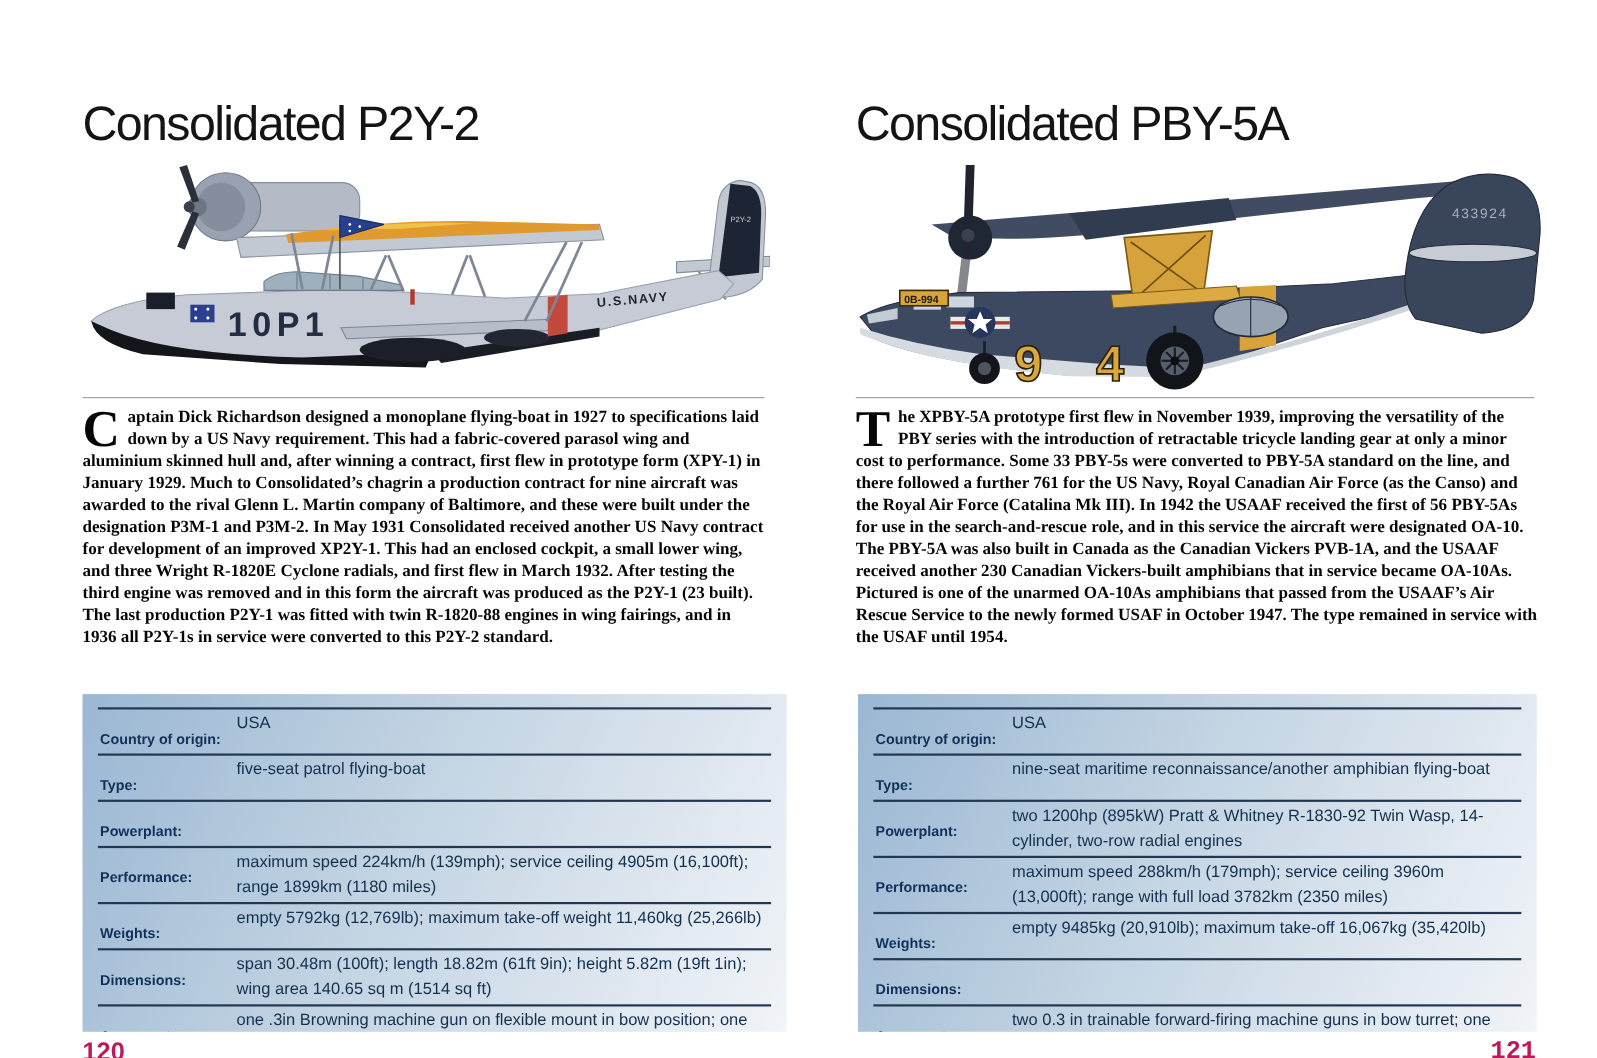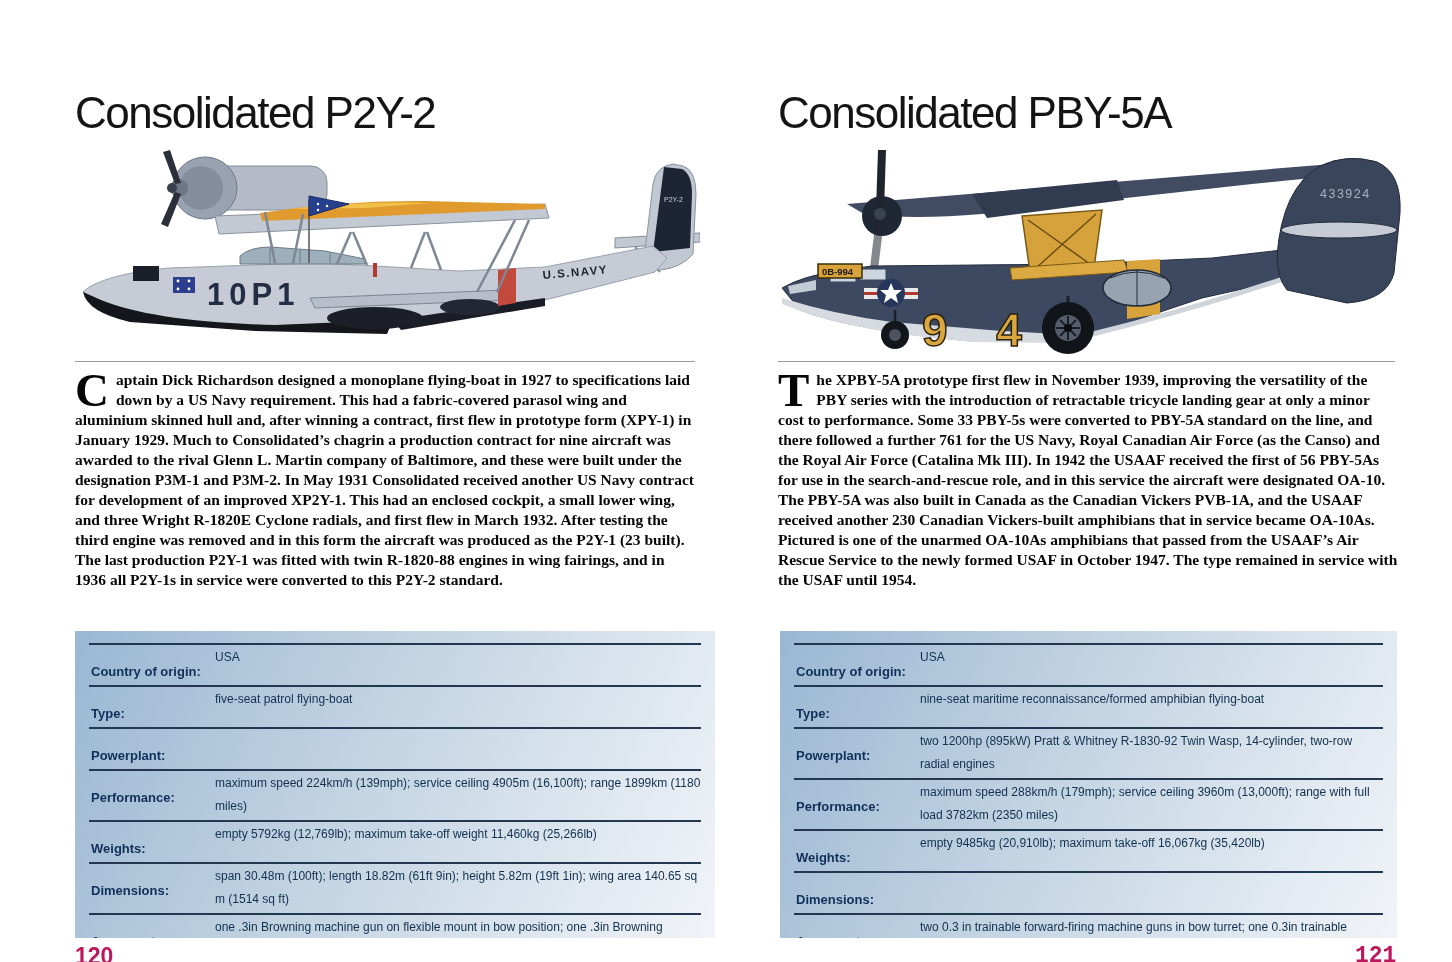--- a/index.html
+++ b/index.html
@@ -10,21 +10,21 @@
   .divider{position:absolute;height:1px;background:#9b9b9b;}
   .intro{position:absolute;top:330px;font-family:"Liberation Serif",serif;font-weight:700;
          font-size:15.5px;line-height:20px;color:#060606;text-align:left;}
   .dropcap{float:left;font-family:"Liberation Serif",serif;font-weight:700;font-size:47px;
            line-height:37px;padding:2px 7px 0 0;}
   .spec-table{position:absolute;top:591px;height:307px;box-sizing:border-box;
               padding:12px 14px 0 14px;overflow:hidden;
               background:linear-gradient(115deg,#9ab7d3 0%,#bfd1e1 40%,#f1f4f8 100%);}
   .spec-row{display:flex;border-top:2px solid #233750;padding:1px 0 2px 2px;}
   .spec-label{flex:none;width:124px;font-weight:700;font-size:13px;line-height:22px;color:#10305a;padding-top:15px;}
-  .spec-value{flex:1;font-weight:400;font-size:12px;line-height:23px;color:#12304f;}
+  .spec-value{flex:1;font-weight:400;font-size:15px;line-height:23px;color:#12304f;}
   .page-num{position:absolute;top:903px;font-weight:700;font-size:23px;color:#be185d;}
   svg text{font-family:"Liberation Sans",sans-serif;}
 </style>
 </head>
 <body>
 
 <div id="canvas">
 
   <div class="page-title" style="left:75px;">Consolidated P2Y-2</div>
 
@@ -205,21 +205,21 @@
     <span class="dropcap">T</span><span>he XPBY-5A prototype first flew in November 1939, improving the versatility of the PBY series with the introduction of retractable tricycle landing gear at only a minor cost to performance. Some 33 PBY-5s were converted to PBY-5A standard on the line, and there followed a further 761 for the US Navy, Royal Canadian Air Force (as the Canso) and the Royal Air Force (Catalina Mk III). In 1942 the USAAF received the first of 56 PBY-5As for use in the search-and-rescue role, and in this service the aircraft were designated OA-10. The PBY-5A was also built in Canada as the Canadian Vickers PVB-1A, and the USAAF received another 230 Canadian Vickers-built amphibians that in service became OA-10As. Pictured is one of the unarmed OA-10As amphibians that passed from the USAAF’s Air Rescue Service to the newly formed USAF in October 1947. The type remained in service with the USAF until 1954.</span>
   </div>
 
   <div class="spec-table" style="left:780px;width:617px;">
     <div class="spec-row">
       <div class="spec-label">Country of origin:</div>
       <div class="spec-value">USA</div>
     </div>
     <div class="spec-row">
       <div class="spec-label">Type:</div>
-      <div class="spec-value">nine-seat maritime reconnaissance/formed amphibian flying-boat</div>
+      <div class="spec-value">nine-seat maritime reconnaissance/another amphibian flying-boat</div>
     </div>
     <div class="spec-row">
       <div class="spec-label">Powerplant:</div>
       <div class="spec-value">two 1200hp (895kW) Pratt &amp; Whitney R-1830-92 Twin Wasp, 14-cylinder, two-row radial engines</div>
     </div>
     <div class="spec-row">
       <div class="spec-label">Performance:</div>
       <div class="spec-value">maximum speed 288km/h (179mph); service ceiling 3960m (13,000ft); range with full load 3782km (2350 miles)</div>
     </div>
     <div class="spec-row">

